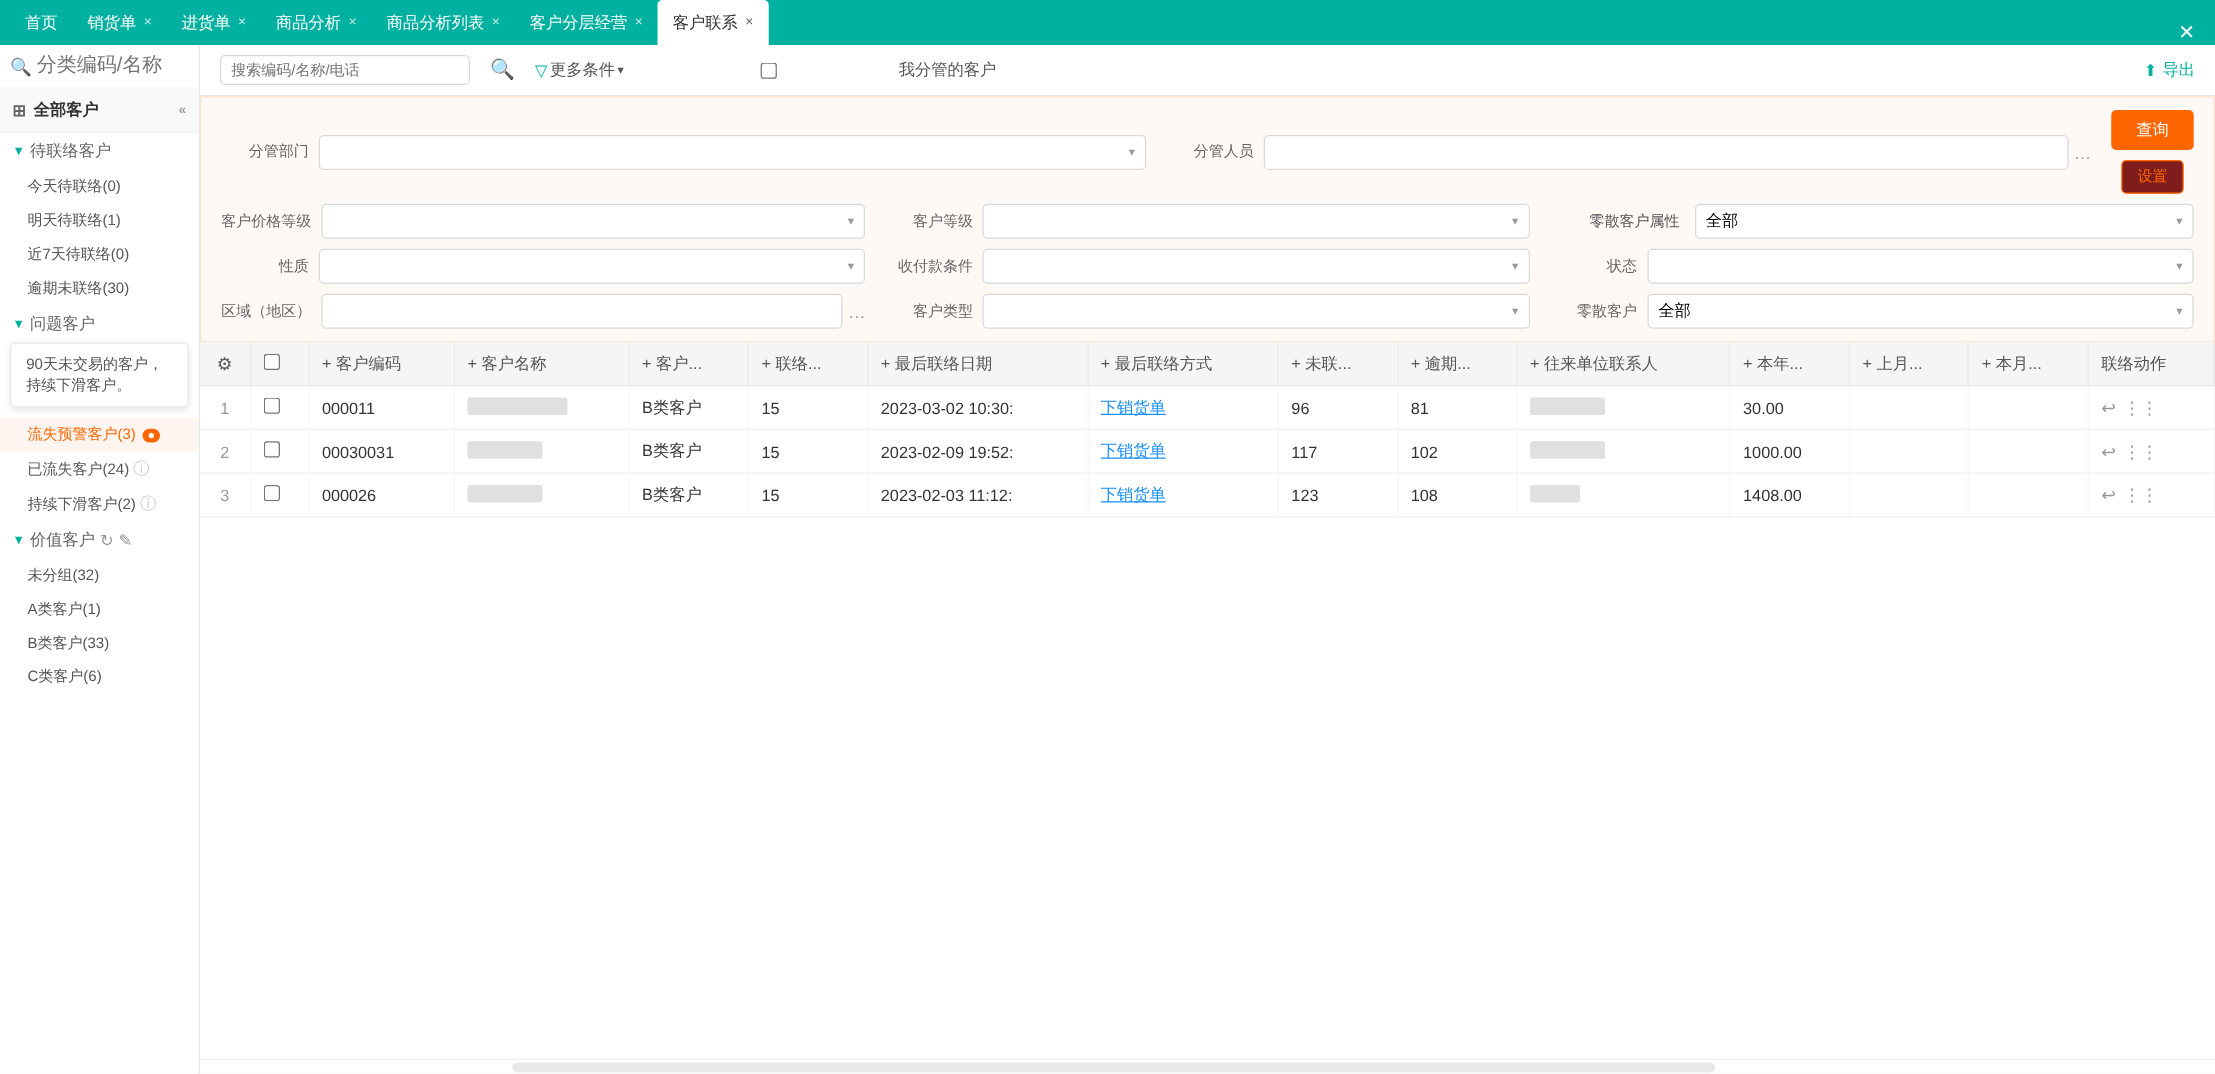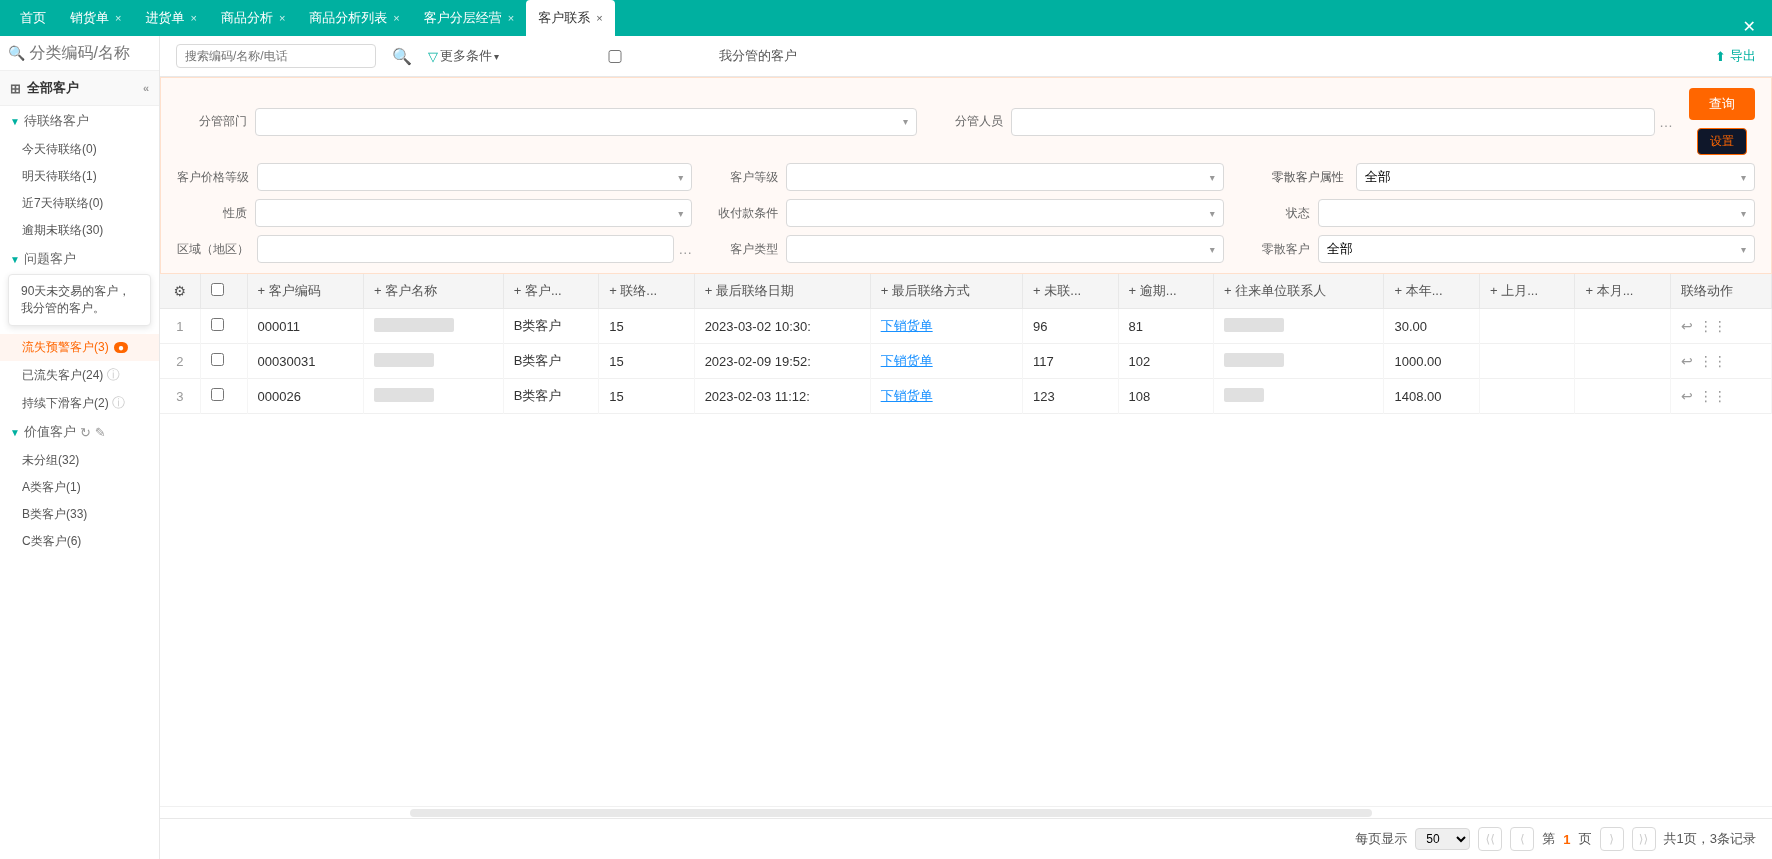--- a/index.html
+++ b/index.html
@@ -224,21 +224,21 @@
       background: #ff6600;
       color: white;
       border: none;
       border-radius: 4px;
       padding: 6px 20px;
       cursor: pointer;
       font-size: 13px;
       height: 32px;
     }
     .settings-btn {
-      background: #0f172a;
+      background: #7f1d1d;
       color: #ff6600;
       border: 1px solid #ff6600;
       border-radius: 4px;
       padding: 4px 12px;
       cursor: pointer;
       font-size: 12px;
       margin-top: 4px;
     }
     .filter-actions {
       display: flex;
@@ -401,21 +401,21 @@
     <div class="sidebar-item">今天待联络(0)</div>
     <div class="sidebar-item">明天待联络(1)</div>
     <div class="sidebar-item">近7天待联络(0)</div>
     <div class="sidebar-item">逾期未联络(30)</div>
 
     <div class="sidebar-section-title">
       <span class="arrow">▼</span>
       <span>问题客户</span>
     </div>
     <div class="tooltip-box">
-      90天未交易的客户，我分管的客户。
+      90天未交易的客户，持续下滑客户。
     </div>
     <div class="sidebar-item active">
       流失预警客户(3) <span class="badge">●</span>
     </div>
     <div class="sidebar-item">
       已流失客户(24) <span style="color:#ccc">ⓘ</span>
     </div>
     <div class="sidebar-item">
       持续下滑客户(2) <span style="color:#ccc">ⓘ</span>
     </div>
@@ -636,30 +636,14 @@
               </td>
             </tr>
           </tbody>
       </table>
     </div>
 
     <div class="scrollbar-area">
       <div class="scrollbar-track"></div>
     </div>
 
-    <div class="pagination-bar">
-      <span>每页显示</span>
-      <select>
-        <option>50</option>
-        <option>100</option>
-        <option>200</option>
-      </select>
-      <div class="page-btn disabled">⟨⟨</div>
-      <div class="page-btn disabled">⟨</div>
-      <span>第</span>
-      <span class="page-current">1</span>
-      <span>页</span>
-      <div class="page-btn disabled">⟩</div>
-      <div class="page-btn disabled">⟩⟩</div>
-      <span>共1页，3条记录</span>
-    </div>
   </div>
 </div>
 
 </body></html>

